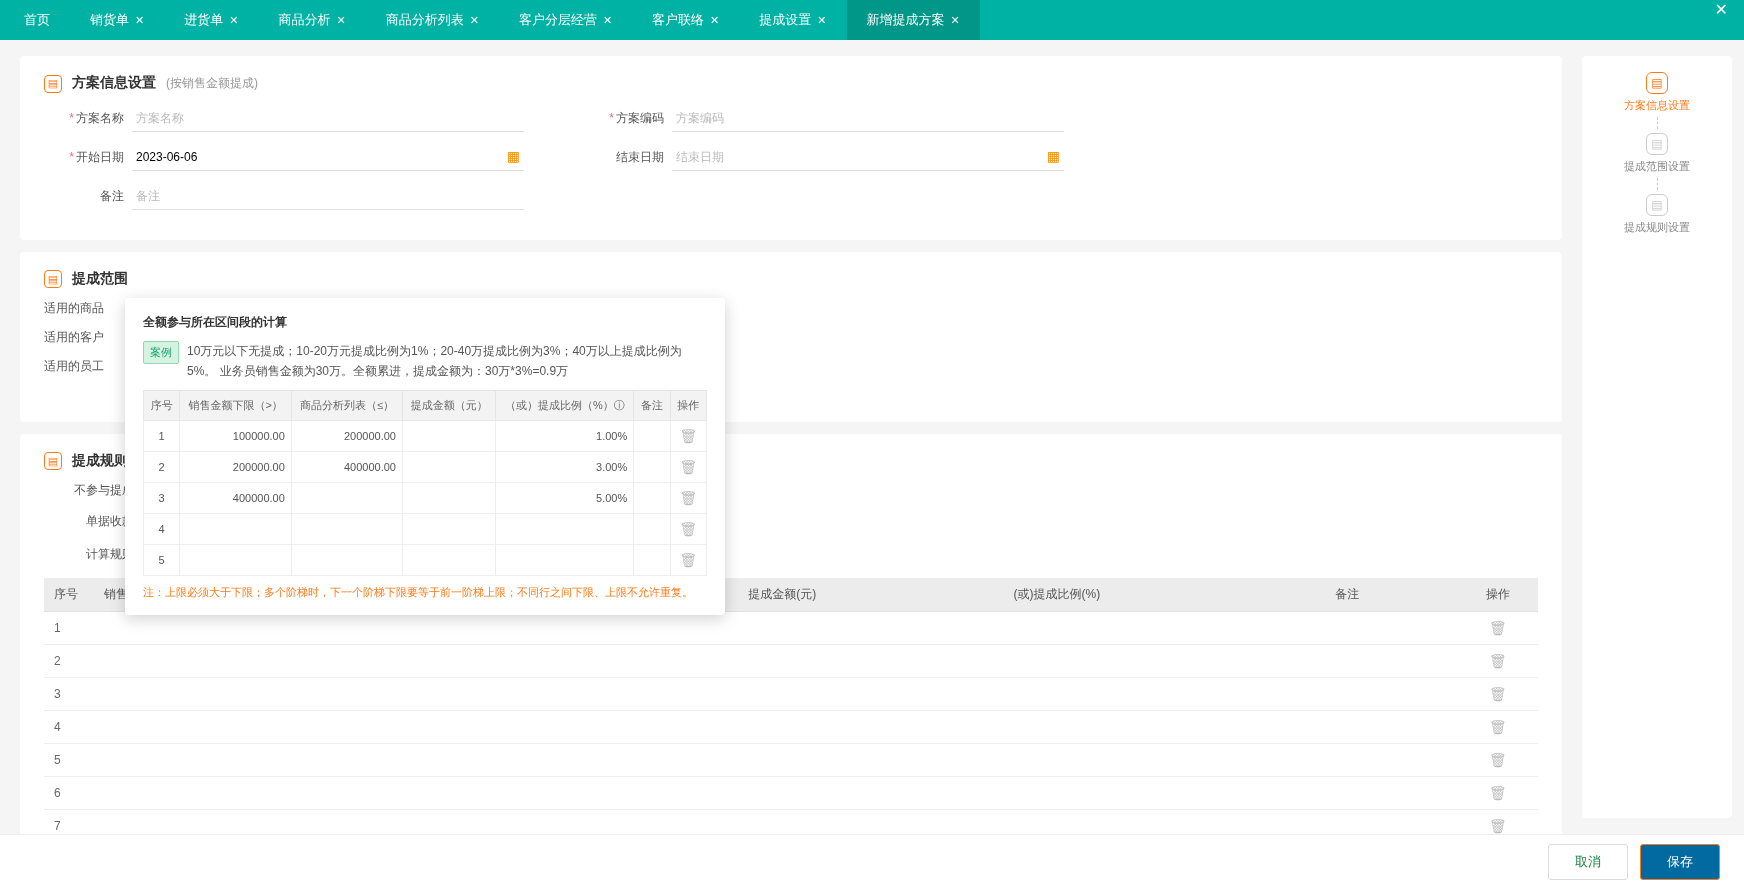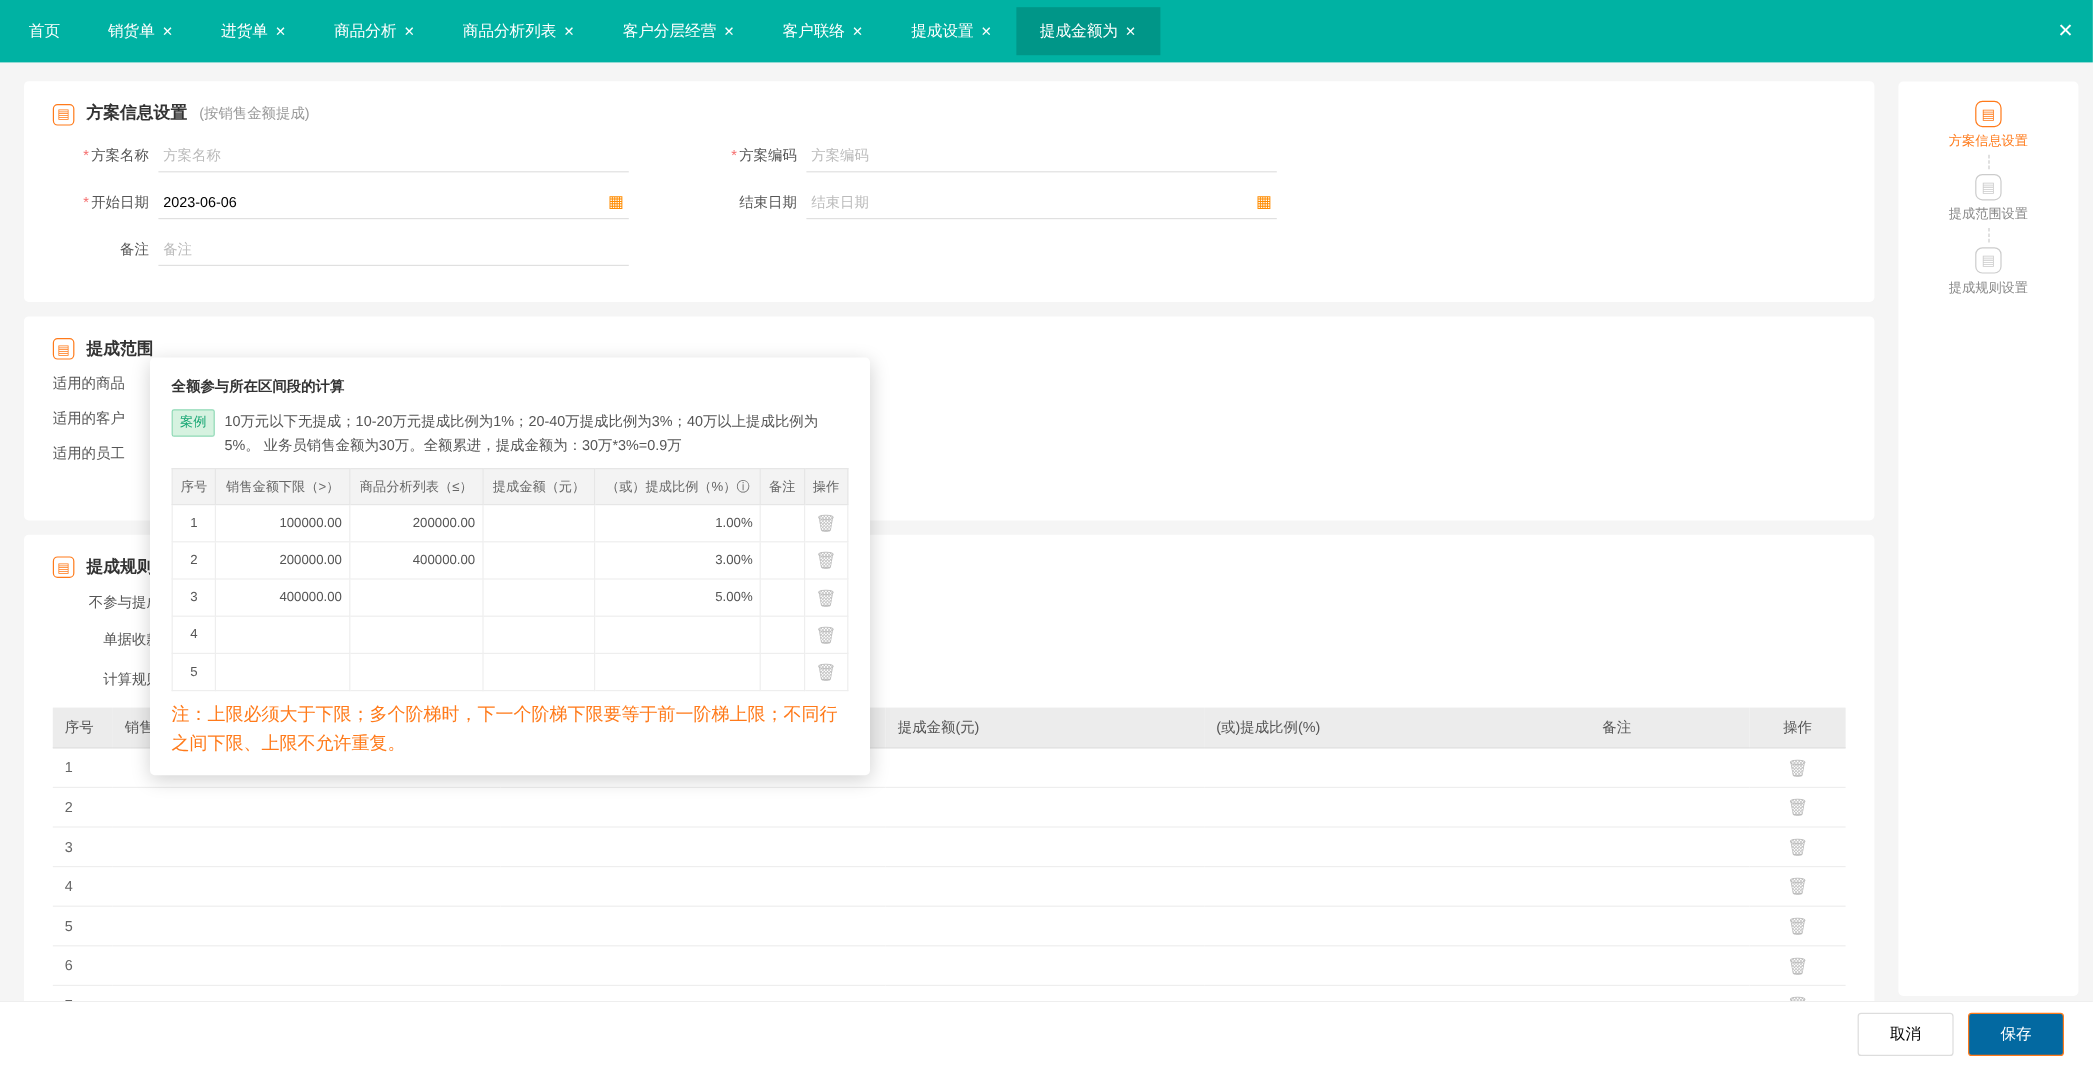--- a/index.html
+++ b/index.html
@@ -8,23 +8,23 @@
   font-size: 12px;
   background: #f5f5f5;
   color: #333;
   width: 1744px;
   height: 888px;
   overflow: hidden;
   position: relative;
 }
 .tab-bar {
   background: #00b2a3;
-  height: 52px;
-  display: flex;
-  align-items: center;
+  height: 40px;
+  display: flex;
+  align-items: flex-start;
   padding: 0 4px;
   position: relative;
 }
 .tab {
   color: #fff;
   padding: 0 20px;
   height: 40px;
   display: flex;
   align-items: center;
   font-size: 13px;
@@ -251,21 +251,21 @@
   padding: 0 24px;
   gap: 12px;
 }
 .btn {
   padding: 8px 26px;
   border-radius: 3px;
   font-size: 13px;
   cursor: pointer;
   border: 1px solid #ddd;
   background: #fff;
-  color: #000000;
+  color: #15803d;
 }
 .btn.primary {
   background: #0369a1;
   border-color: #ff7a1a;
   color: #fff;
 }
 
 .tooltip-pop {
   position: absolute;
   left: 125px;
@@ -318,21 +318,21 @@
 .pop-table td {
   padding: 7px 6px;
   font-size: 11px;
   border: 1px solid #eee;
   text-align: right;
   color: #555;
 }
 .pop-table td.center { text-align: center; }
 .pop-note {
   color: #ff7a1a;
-  font-size: 15px;
+  font-size: 11px;
   line-height: 1.6;
 }
 </style>
 </head>
 <body>
 
 <div class="tab-bar" id="tabbar">
   <div class="tab">
       <span>首页</span>
     </div>
@@ -358,21 +358,21 @@
     </div>
     <div class="tab">
       <span>客户联络</span>
       <span class="tab-close">✕</span>
     </div>
     <div class="tab">
       <span>提成设置</span>
       <span class="tab-close">✕</span>
     </div>
     <div class="tab active">
-      <span>提成金额为</span>
+      <span>新增提成方案</span>
       <span class="tab-close">✕</span>
     </div>
     <span class="tab-bar-close">✕</span>
 </div>
 
 <div class="content-wrap">
   <div class="main">
 
     <div class="panel">
       <div class="panel-head">

